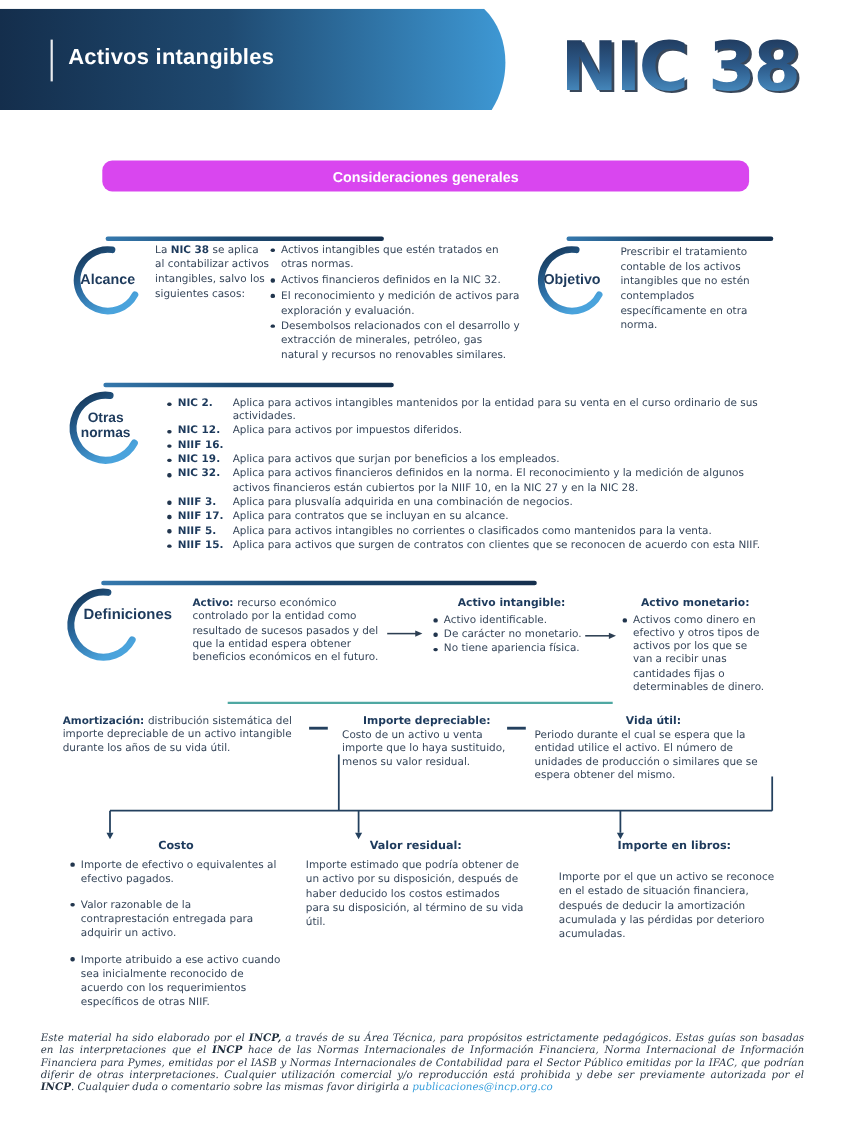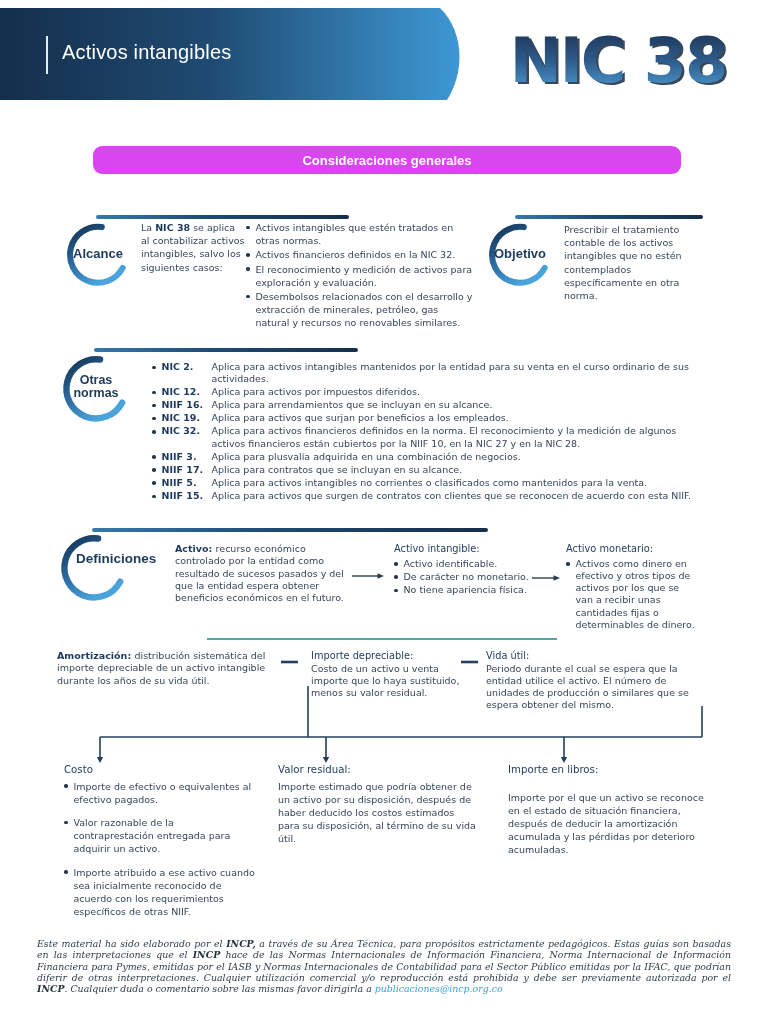--- a/index.html
+++ b/index.html
@@ -1,37 +1,37 @@
 <!DOCTYPE html>
 <html><head>
 <meta charset="utf-8">
 <style>
   html,body{margin:0;padding:0;background:#ffffff;}
   .page{position:relative;width:768px;height:1024px;background:#ffffff;overflow:hidden;
         font-family:"DejaVu Sans",sans-serif;color:#36465a;}
   .abs{position:absolute;}
 
   
-  .band-title{position:absolute;left:62px;top:41px;color:#ffffff;font-weight:normal;
+  .band-title{position:absolute;left:62px;top:41px;color:#ffffff;font-weight:bold;
               font-size:20px;letter-spacing:.2px;font-family:"Liberation Sans",sans-serif;text-align:right;}
   .band-tick{position:absolute;left:46px;top:36px;width:2px;height:38px;background:#ffffff;opacity:.9;}
   .banner{position:absolute;left:93px;top:146px;width:588px;height:28px;background:#d946ef;
           border-radius:9px;display:flex;align-items:center;justify-content:center;}
   .banner span{color:#ffffff;font-weight:bold;font-size:13px;font-family:"Liberation Sans",sans-serif;}
 
   
   .circ-label{position:absolute;font-weight:bold;color:#1d3a5c;font-size:13px;text-align:center;
               font-family:"Liberation Sans",sans-serif;line-height:13px;}
   .tail{position:absolute;height:4px;border-radius:3px;
         background:linear-gradient(90deg,#3579ae 0%,#1d4a72 45%,#152f4d 100%);}
 
   
   .txt{font-size:9.5px;line-height:12.3px;color:#36465a;}
   .b,.bold{font-weight:bold;color:#1d3a5c;}
-  .h{font-weight:normal;color:#1d3a5c;font-size:9.8px;line-height:12.6px;}
+  .h{font-weight:bold;color:#1d3a5c;font-size:9.8px;line-height:12.6px;text-align:center;}
   .bullets{position:absolute;display:flex;flex-direction:column;gap:1px;}
   .bi{display:flex;}
   .dot{width:3.5px;height:3.5px;border-radius:50%;background:#22364e;margin:4.6px 6px 0 0;flex:none;}
   .bt{flex:1;}
   .normlist{position:absolute;display:flex;flex-direction:column;gap:1px;}
   .nrow{display:flex;}
   .norm{font-weight:bold;color:#1d3a5c;width:50px;flex:none;font-size:9.5px;line-height:12.1px;}
   .ntext{flex:1;font-size:9.5px;line-height:12.1px;}
   .lh13{line-height:13.2px;}
   .col{position:absolute;}
@@ -137,21 +137,20 @@
 
       <div class="nrow">
         <span class="dot"></span>
         <span class="norm">NIC 12.</span>
         <span class="ntext">Aplica para activos por impuestos diferidos.</span>
       </div>
 
       <div class="nrow">
         <span class="dot"></span>
         <span class="norm">NIIF 16.</span>
-        <span class="ntext">Aplica para arrendamientos que se incluyan en su alcance.</span>
       </div>
 
       <div class="nrow">
         <span class="dot"></span>
         <span class="norm">NIC 19.</span>
         <span class="ntext">Aplica para activos que surjan por beneficios a los empleados.</span>
       </div>
 
       <div class="nrow">
         <span class="dot"></span>

